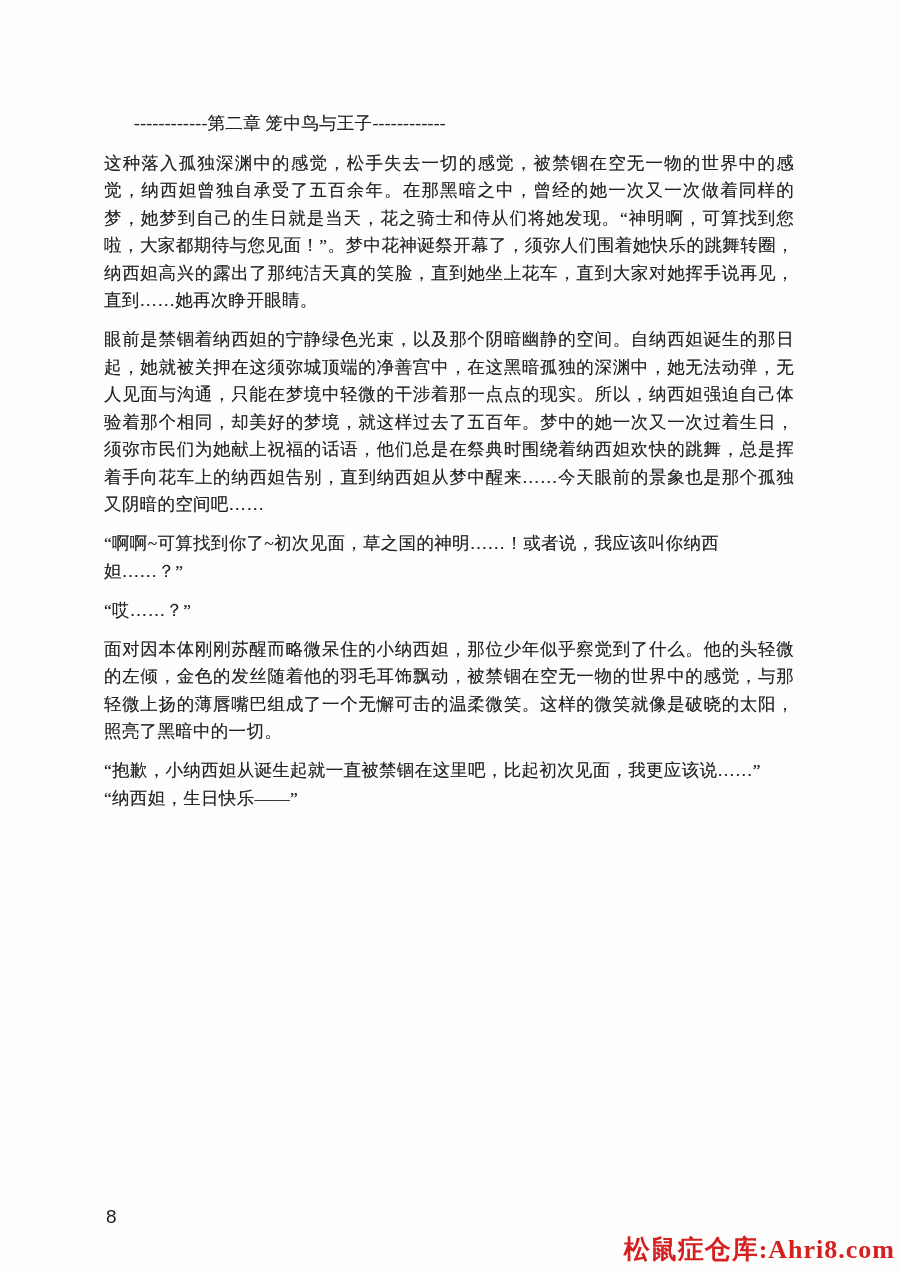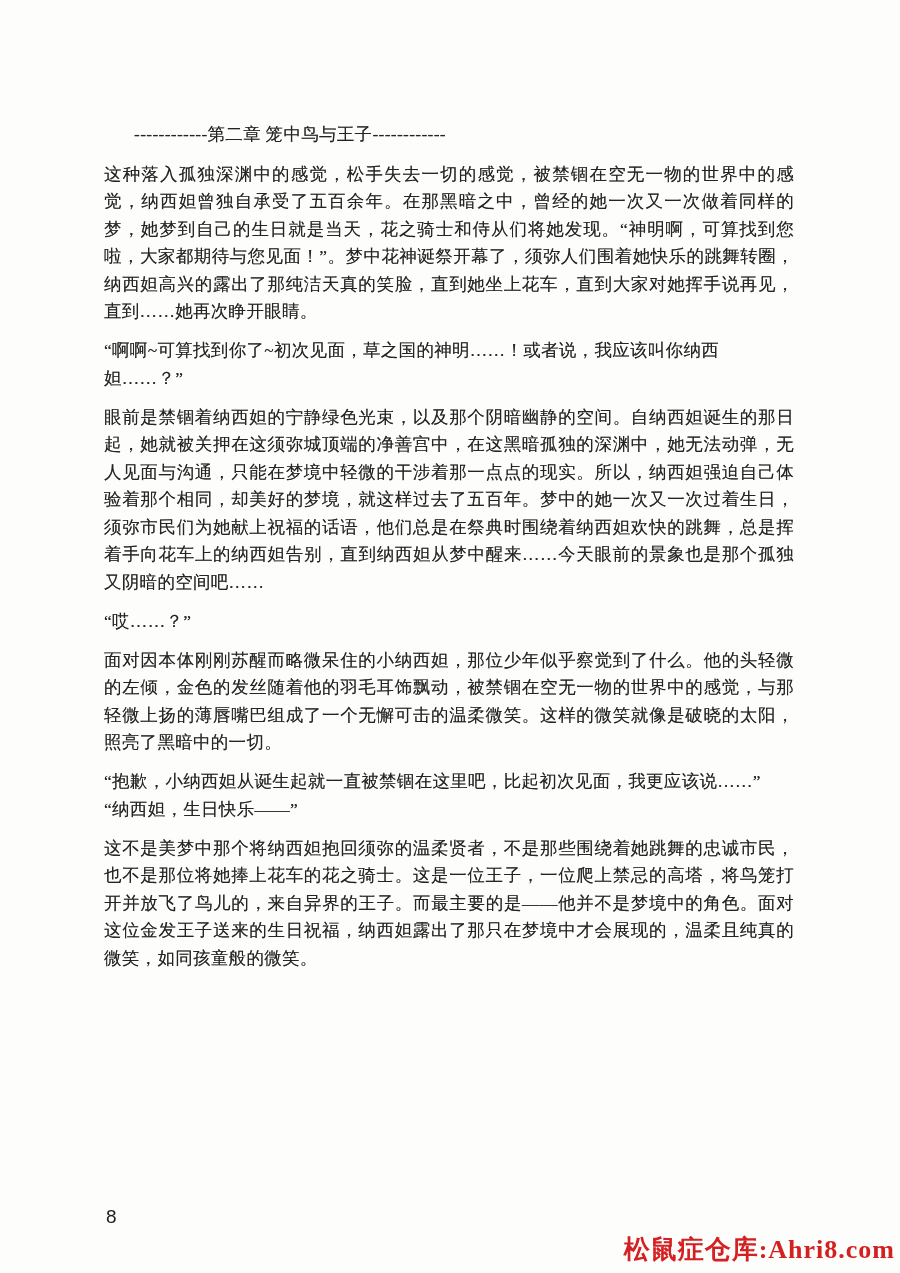--- a/index.html
+++ b/index.html
@@ -22,21 +22,21 @@
     line-height: 27.5px;
     letter-spacing: 0.3px;
     text-align: justify;
     text-shadow: 0 0 0.6px rgba(50,50,50,0.55);
   }
   .chapter-title {
     font-weight: normal;
     font-size: 17.5px;
     text-align: left;
     padding-left: 30px;
-    margin: 15px 0 12px 0;
+    margin: 4px 0 12px 0;
     white-space: nowrap;
   }
   .para {
     margin: 0 0 11.5px 0;
     white-space: pre-line;
   }
   .para.dialogue { text-align: left; }
   .page-number {
     position: absolute;
     left: 106px; top: 1206px;
@@ -57,33 +57,32 @@
 </head>
 <body>
 
 <div class="page">
 
   <div class="content">
     <h2 class="chapter-title">------------第二章 笼中鸟与王子------------</h2>
 
     <p class="para">这种落入孤独深渊中的感觉，松手失去一切的感觉，被禁锢在空无一物的世界中的感觉，纳西妲曾独自承受了五百余年。在那黑暗之中，曾经的她一次又一次做着同样的梦，她梦到自己的生日就是当天，花之骑士和侍从们将她发现。“神明啊，可算找到您啦，大家都期待与您见面！”。梦中花神诞祭开幕了，须弥人们围着她快乐的跳舞转圈，纳西妲高兴的露出了那纯洁天真的笑脸，直到她坐上花车，直到大家对她挥手说再见，直到……她再次睁开眼睛。</p>
 
+    <p class="para">眼前是禁锢着纳西妲的宁静绿色光束，以及那个阴暗幽静的空间。自纳西妲诞生的那日起，她就被关押在这须弥城顶端的净善宫中，在这黑暗孤独的深渊中，她无法动弹，无人见面与沟通，只能在梦境中轻微的干涉着那一点点的现实。所以，纳西妲强迫自己体验着那个相同，却美好的梦境，就这样过去了五百年。梦中的她一次又一次过着生日，须弥市民们为她献上祝福的话语，他们总是在祭典时围绕着纳西妲欢快的跳舞，总是挥着手向花车上的纳西妲告别，直到纳西妲从梦中醒来……今天眼前的景象也是那个孤独又阴暗的空间吧……</p>
+
     <p class="para dialogue">“啊啊~可算找到你了~初次见面，草之国的神明……！或者说，我应该叫你纳西妲……？”</p>
-
-    <p class="para">眼前是禁锢着纳西妲的宁静绿色光束，以及那个阴暗幽静的空间。自纳西妲诞生的那日起，她就被关押在这须弥城顶端的净善宫中，在这黑暗孤独的深渊中，她无法动弹，无人见面与沟通，只能在梦境中轻微的干涉着那一点点的现实。所以，纳西妲强迫自己体验着那个相同，却美好的梦境，就这样过去了五百年。梦中的她一次又一次过着生日，须弥市民们为她献上祝福的话语，他们总是在祭典时围绕着纳西妲欢快的跳舞，总是挥着手向花车上的纳西妲告别，直到纳西妲从梦中醒来……今天眼前的景象也是那个孤独又阴暗的空间吧……</p>
 
     <p class="para dialogue">“哎……？”</p>
 
 
     <p class="para">面对因本体刚刚苏醒而略微呆住的小纳西妲，那位少年似乎察觉到了什么。他的头轻微的左倾，金色的发丝随着他的羽毛耳饰飘动，被禁锢在空无一物的世界中的感觉，与那轻微上扬的薄唇嘴巴组成了一个无懈可击的温柔微笑。这样的微笑就像是破晓的太阳，照亮了黑暗中的一切。</p>
 
     <p class="para dialogue">“抱歉，小纳西妲从诞生起就一直被禁锢在这里吧，比起初次见面，我更应该说……”
 “纳西妲，生日快乐——”</p>
 
-    <p class="para">这不是美梦中那个将纳西妲抱回须弥的温柔贤者，不是那些围绕着她跳舞的忠诚市民，也不是那位将她捧上花车的花之骑士。这是一位王子，一位爬上禁忌的高塔，将鸟笼打开并放飞了鸟儿的，来自异界的王子。而最主要的是——他并不是梦境中的角色。面对这位金发王子送来的生日祝福，纳西妲露出了那只在梦境中才会展现的，温柔且纯真的微笑，如同孩童般的微笑。</p>
 
 
   </div>
 
   <div class="page-number">8</div>
 
   <div class="watermark" style="color: rgb(212, 32, 32); text-align: right;">松鼠症仓库:Ahri8.com</div>
 
 </div>
 

